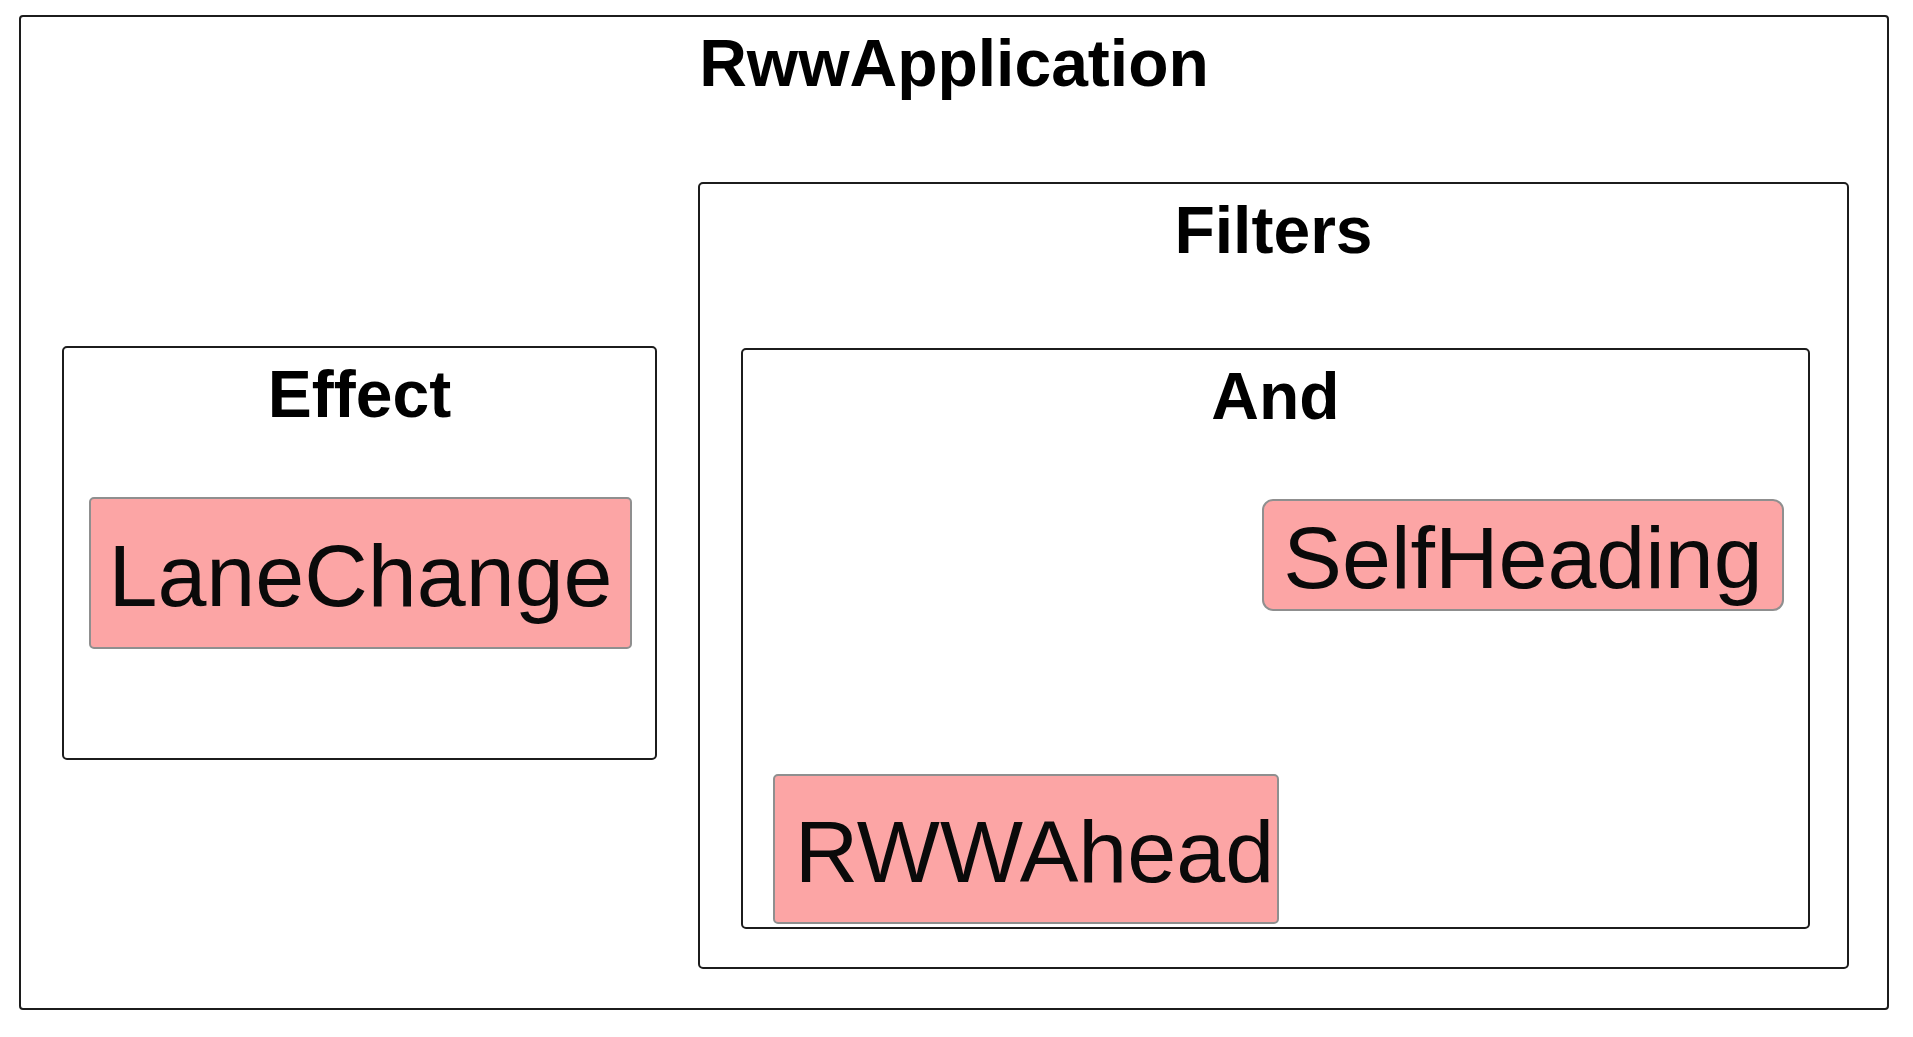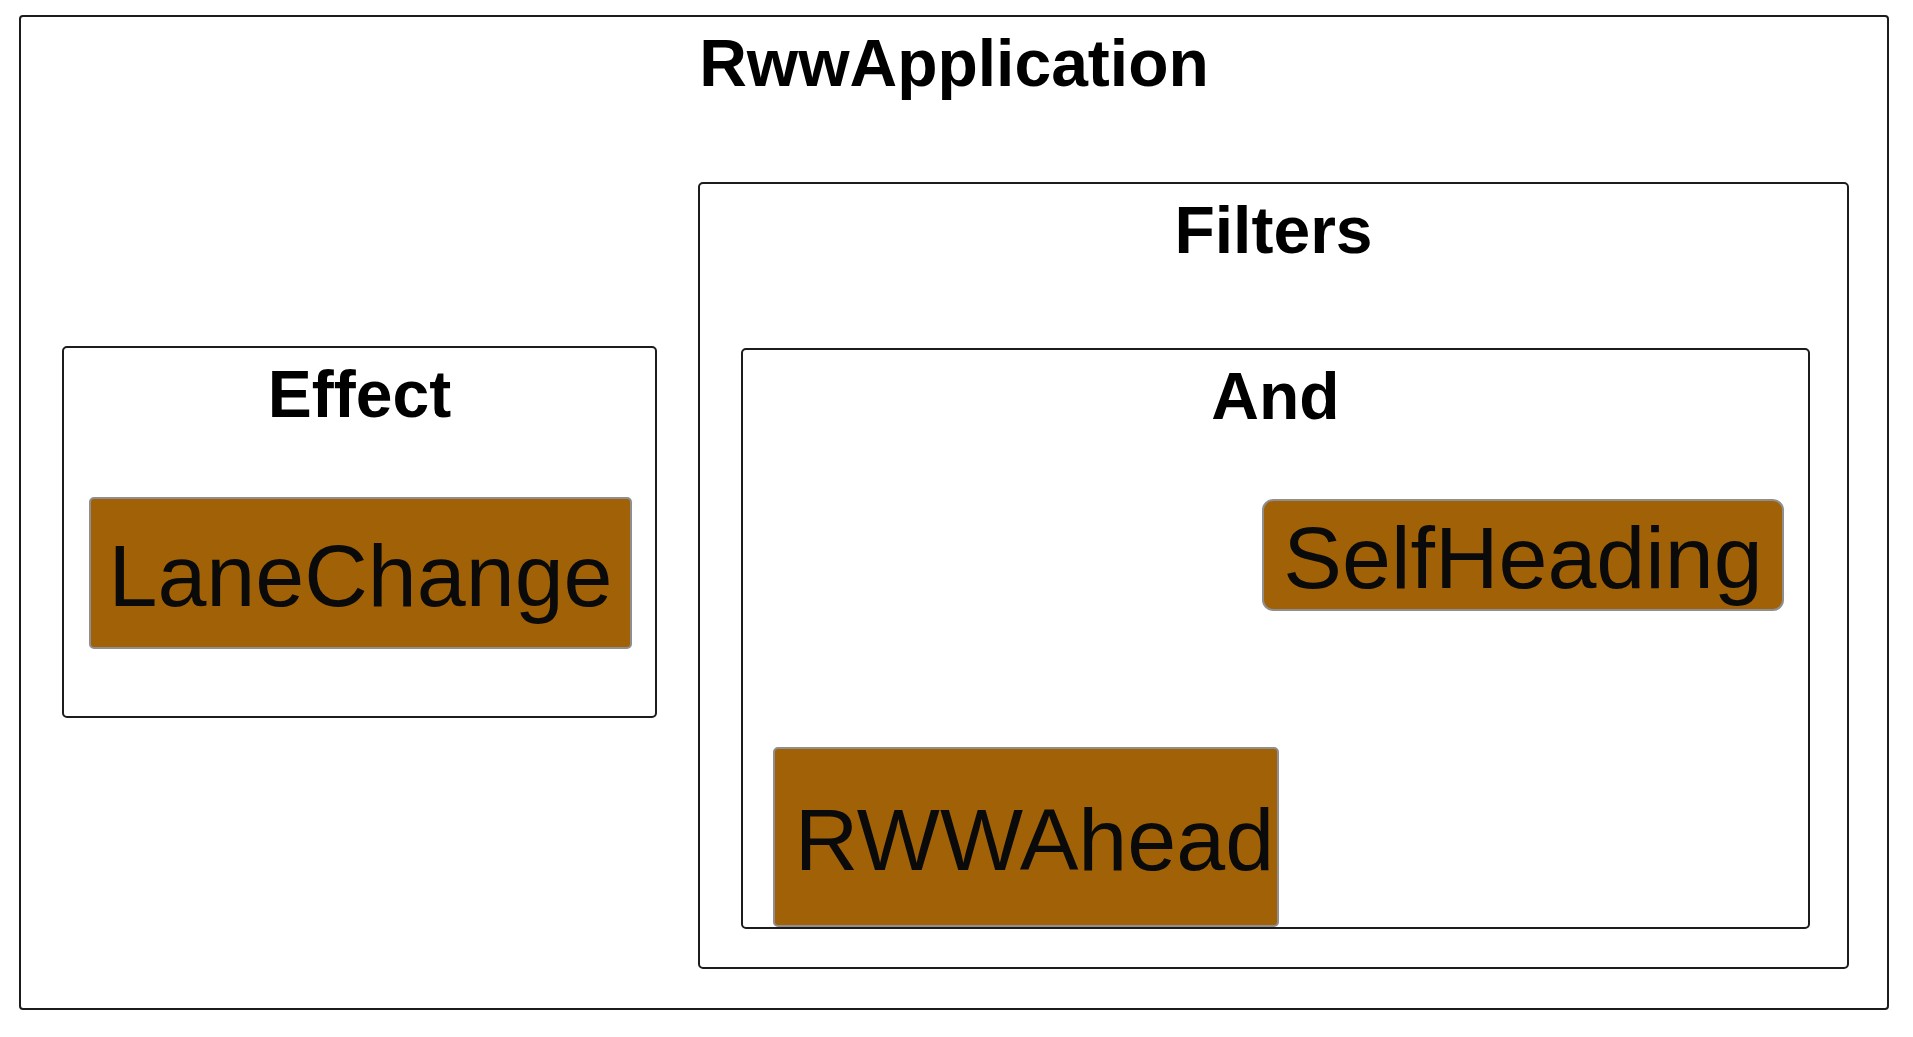--- a/index.html
+++ b/index.html
@@ -35,47 +35,47 @@
     text-align: center;
     font-weight: bold;
     font-size: 66px;
     line-height: 1.05;
     color: #000000;
     white-space: nowrap;
   }
 
   .node {
     position: absolute;
-    background: #a16207;
+    background: #fca5a5;
     border: 2px solid #8f8f8f;
     border-radius: 5px;
     box-sizing: border-box;
     display: flex;
     align-items: center;
     justify-content: center;
     font-size: 88px;
     line-height: 1;
     color: #0a0a0a;
     white-space: nowrap;
     padding-top: 6px;
     cursor: default;
   }
 
   
   #outer-group   { left: 19px;  top: 15px;  width: 1870px; height: 995px; border-radius: 4px; }
 
-  #effect-group  { left: 41px;  top: 329px; width: 595px;  height: 372px; }
+  #effect-group  { left: 41px;  top: 329px; width: 595px;  height: 414px; }
   #node-lanechange { left: 25px; top: 149px; width: 543px; height: 152px; }
 
   #filters-group { left: 677px; top: 165px; width: 1151px; height: 787px; }
 
   #and-group     { left: 41px;  top: 164px; width: 1069px; height: 581px; text-decoration: underline; }
   #node-selfspeed   { left: 28px;  top: 149px; width: 430px; height: 151px; }
   #node-selfheading { left: 519px; top: 149px; width: 522px; height: 112px; border-radius: 11px; }
-  #node-rwwahead    { left: 30px;  top: 397px; width: 506px; height: 180px; padding-left: 17px; }
+  #node-rwwahead    { left: 30px;  top: 424px; width: 506px; height: 150px; padding-left: 17px; }
 </style>
 </head>
 <body>
 
 <div class="canvas">
 
   <div class="group" id="outer-group">
 
     <div class="group-title">RwwApplication</div>
 

